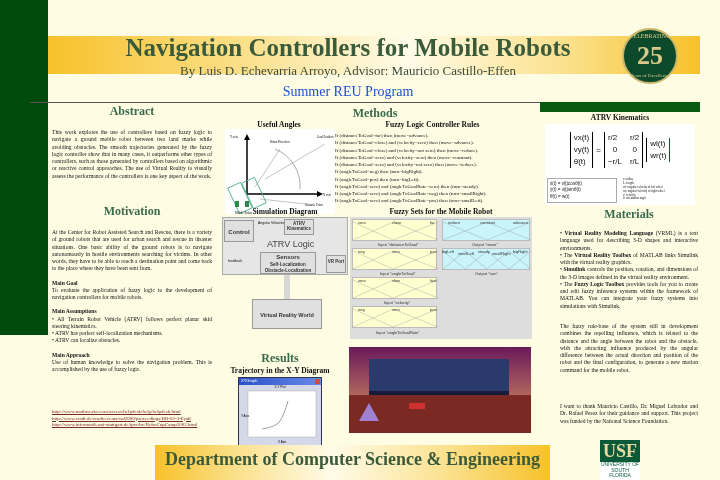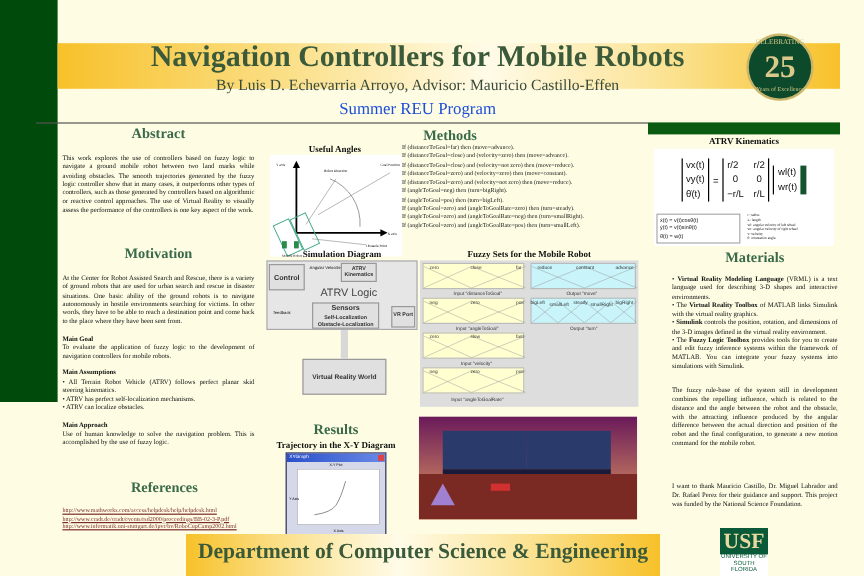--- a/index.html
+++ b/index.html
@@ -62,21 +62,20 @@
   <p class="para" style="margin-top:7px; font-weight:bold;">Main Goal</p>
   <p class="para">To evaluate the application of fuzzy logic to the development of navigation controllers for mobile robots.</p>
   <p class="para" style="margin-top:7px; font-weight:bold;">Main Assumptions</p>
   <p class="para">• All Terrain Robot Vehicle (ATRV) follows perfect planar skid steering kinematics.</p>
   <p class="para">• ATRV has perfect self-localization mechanisms.</p>
   <p class="para">• ATRV can localize obstacles.</p>
   <p class="para" style="margin-top:7px; font-weight:bold;">Main Approach</p>
   <p class="para">Use of human knowledge to solve the navigation problem. This is accomplished by the use of fuzzy logic.</p>
 </div>
 <div class="col" style="left:52px; top:399px; width:170px;">
-  <h2>References</h2>
   <div style="margin-top:10px;">
     <div class="refs">http://www.mathworks.com/access/helpdesk/help/helpdesk.html</div>
     <div class="refs">http://www.cradt.de/cradt/events/rsd2000/proceedings/BB-02-3-P.pdf</div>
     <div class="refs">http://www.informatik.uni-stuttgart.de/ipvr/bv/RoboCupCamp2002.html</div>
   </div>
 </div>
 
 <div class="col" style="left:225px; top:106px; width:300px;">
   <h2>Methods</h2>
 </div>
@@ -99,20 +98,21 @@
     <path d="M 50 20 A 40 40 0 0 1 75 60" fill="none" stroke="#555" stroke-width="0.5"></path>
     <line x1="35" y1="70" x2="80" y2="75" stroke="#888" stroke-width="0.5"></line>
     <text x="45" y="14" font-size="3" font-family="Liberation Serif">Robot Direction</text>
     <text x="92" y="9" font-size="3" font-family="Liberation Serif">Goal Position</text>
     <text x="10" y="85" font-size="3" font-family="Liberation Serif">Mobile Robot</text>
     <text x="80" y="77" font-size="3" font-family="Liberation Serif">Obstacle Point</text>
   </svg>
 </div>
 
 <div class="col" style="left:335px; top:120px; width:195px;">
+  <h3 style="margin-bottom:3px;">Fuzzy Logic Controller Rules</h3>
   <div class="rules">If (distanceToGoal=far) then (move=advance).</div>
   <div class="rules">If (distanceToGoal=close) and (velocity=zero) then (move=advance).</div>
   <div class="rules">If (distanceToGoal=close) and (velocity=not zero) then (move=reduce).</div>
   <div class="rules">If (distanceToGoal=zero) and (velocity=zero) then (move=constant).</div>
   <div class="rules">If (distanceToGoal=zero) and (velocity=not zero) then (move=reduce).</div>
   <div class="rules">If (angleToGoal=neg) then (turn=bigRight).</div>
   <div class="rules">If (angleToGoal=pos) then (turn=bigLeft).</div>
   <div class="rules">If (angleToGoal=zero) and (angleToGoalRate=zero) then (turn=steady).</div>
   <div class="rules">If (angleToGoal=zero) and (angleToGoalRate=neg) then (turn=smallRight).</div>
   <div class="rules">If (angleToGoal=zero) and (angleToGoalRate=pos) then (turn=smallLeft).</div>
@@ -255,21 +255,21 @@
     </div>
     <span>=</span>
     <div style="border-left:1px solid #000; border-right:1px solid #000; padding:0 3px; line-height:1.5; display:grid; grid-template-columns:auto auto; column-gap:8px;">
       <div>r/2</div>
       <div>r/2</div>
       <div style="text-align:center;">0</div>
       <div style="text-align:center;">0</div>
       <div>−r/L</div>
       <div>r/L</div>
     </div>
-    <div style="border-left:1px solid #000; border-right:5px solid #14532d; padding:0 3px; line-height:1.5;">
+    <div style="border-left:1px solid #000; border-right:1px solid #14532d; padding:0 3px; line-height:1.5;">
       <div>wl(t)</div>
       <div>wr(t)</div>
     </div>
   </div>
   <div style="display:flex; background:#fff; padding:2px;">
     <div style="border:1px solid #aaa; padding:2px; font-size:4.5px; font-family:'Liberation Sans',sans-serif; line-height:1.4; width:70px;">
       <div>ẋ(t) = v(t)cosθ(t)</div>
       <div>ẏ(t) = v(t)sinθ(t)</div>
       <div>θ̇(t) = w(t)</div>
     </div>

